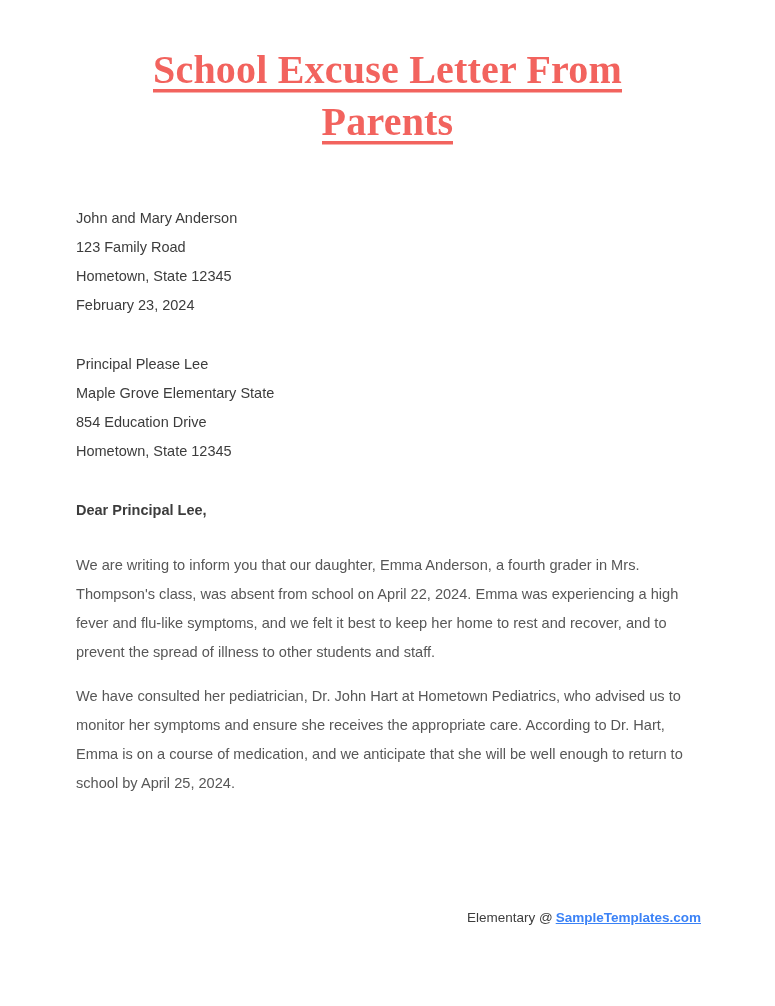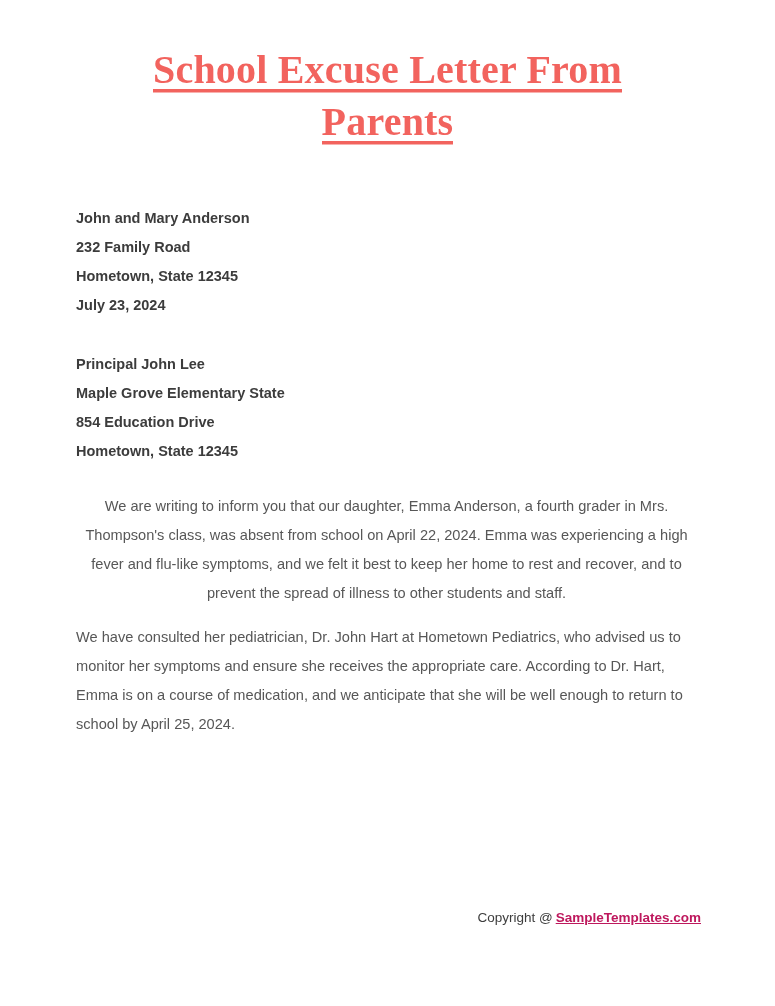--- a/index.html
+++ b/index.html
@@ -51,21 +51,21 @@
   }
 
   .addr-block {
     margin-top: 56px;
   }
   .addr-block.recipient {
     margin-top: 30px;
   }
   .addr-line {
     font-size: 14.5px;
-    font-weight: bold;
+    font-weight: normal;
     color: #3c3c3c;
     line-height: 29px;
     white-space: nowrap;
   }
 
   .salutation {
     margin-top: 30px;
     font-size: 14.5px;
     font-weight: bold;
     color: #3c3c3c;
@@ -74,73 +74,73 @@
 
   .para {
     font-size: 14.6px;
     font-weight: normal;
     color: #575757;
     line-height: 29px;
     text-align: left;
   }
   .para:first-of-type {
     margin-top: 26px;
-    text-align: center;
   }
 
   
   .footer {
     position: absolute;
     left: 0;
     right: 0;
     bottom: 14px;
     text-align: right;
     padding-right: 74px;
     box-sizing: border-box;
     font-size: 13.5px;
     color: #3d3d3d;
     line-height: 20px;
   }
   .footer .copy-text {
     display: inline;
   }
   .footer .site-link {
     display: inline;
-    color: #be185d;
+    color: #3b82f6;
     font-weight: bold;
     cursor: pointer;
     margin-left: 3px;
   }
 </style>
 </head>
 <body>
 
 <div class="page">
 
   <h1 class="doc-title"><span class="tl">School Excuse Letter From Parents</span></h1>
 
   <div class="letter">
 
     <div class="addr-block sender">
       <div class="addr-line">John and Mary Anderson</div>
-      <div class="addr-line">232 Family Road</div>
+      <div class="addr-line">123 Family Road</div>
       <div class="addr-line">Hometown, State 12345</div>
-      <div class="addr-line">July 23, 2024</div>
+      <div class="addr-line">February 23, 2024</div>
     </div>
 
     <div class="addr-block recipient">
-      <div class="addr-line">Principal John Lee</div>
+      <div class="addr-line">Principal Please Lee</div>
       <div class="addr-line">Maple Grove Elementary State</div>
       <div class="addr-line">854 Education Drive</div>
       <div class="addr-line">Hometown, State 12345</div>
     </div>
 
+    <div class="salutation">Dear Principal Lee,</div>
 
     <p class="para">We are writing to inform you that our daughter, Emma Anderson, a fourth grader in Mrs. Thompson's class, was absent from school on April 22, 2024. Emma was experiencing a high fever and flu-like symptoms, and we felt it best to keep her home to rest and recover, and to prevent the spread of illness to other students and staff.</p>
     <p class="para">We have consulted her pediatrician, Dr. John Hart at Hometown Pediatrics, who advised us to monitor her symptoms and ensure she receives the appropriate care. According to Dr. Hart, Emma is on a course of medication, and we anticipate that she will be well enough to return to school by April 25, 2024.</p>
 
   </div>
 
   <div class="footer">
-    <span class="copy-text">Copyright @</span><a class="site-link" href="#">SampleTemplates.com</a>
+    <span class="copy-text">Elementary @</span><a class="site-link" href="#">SampleTemplates.com</a>
   </div>
 
 </div>
 
 </body></html>

